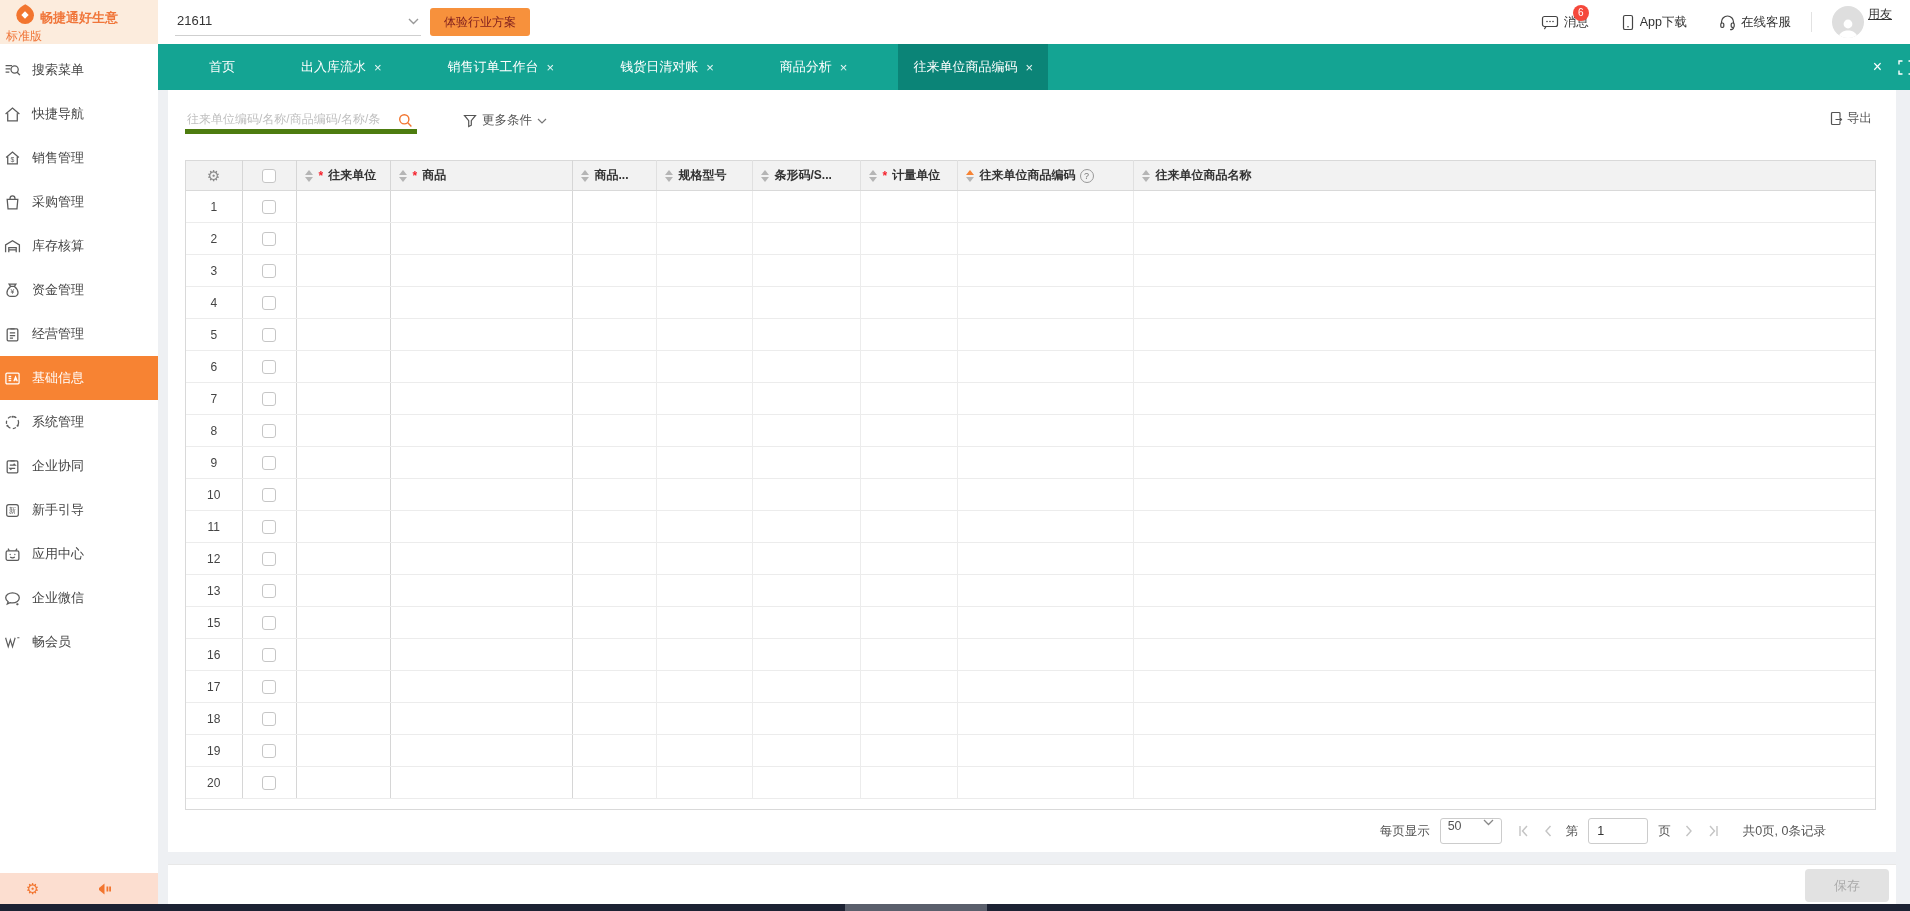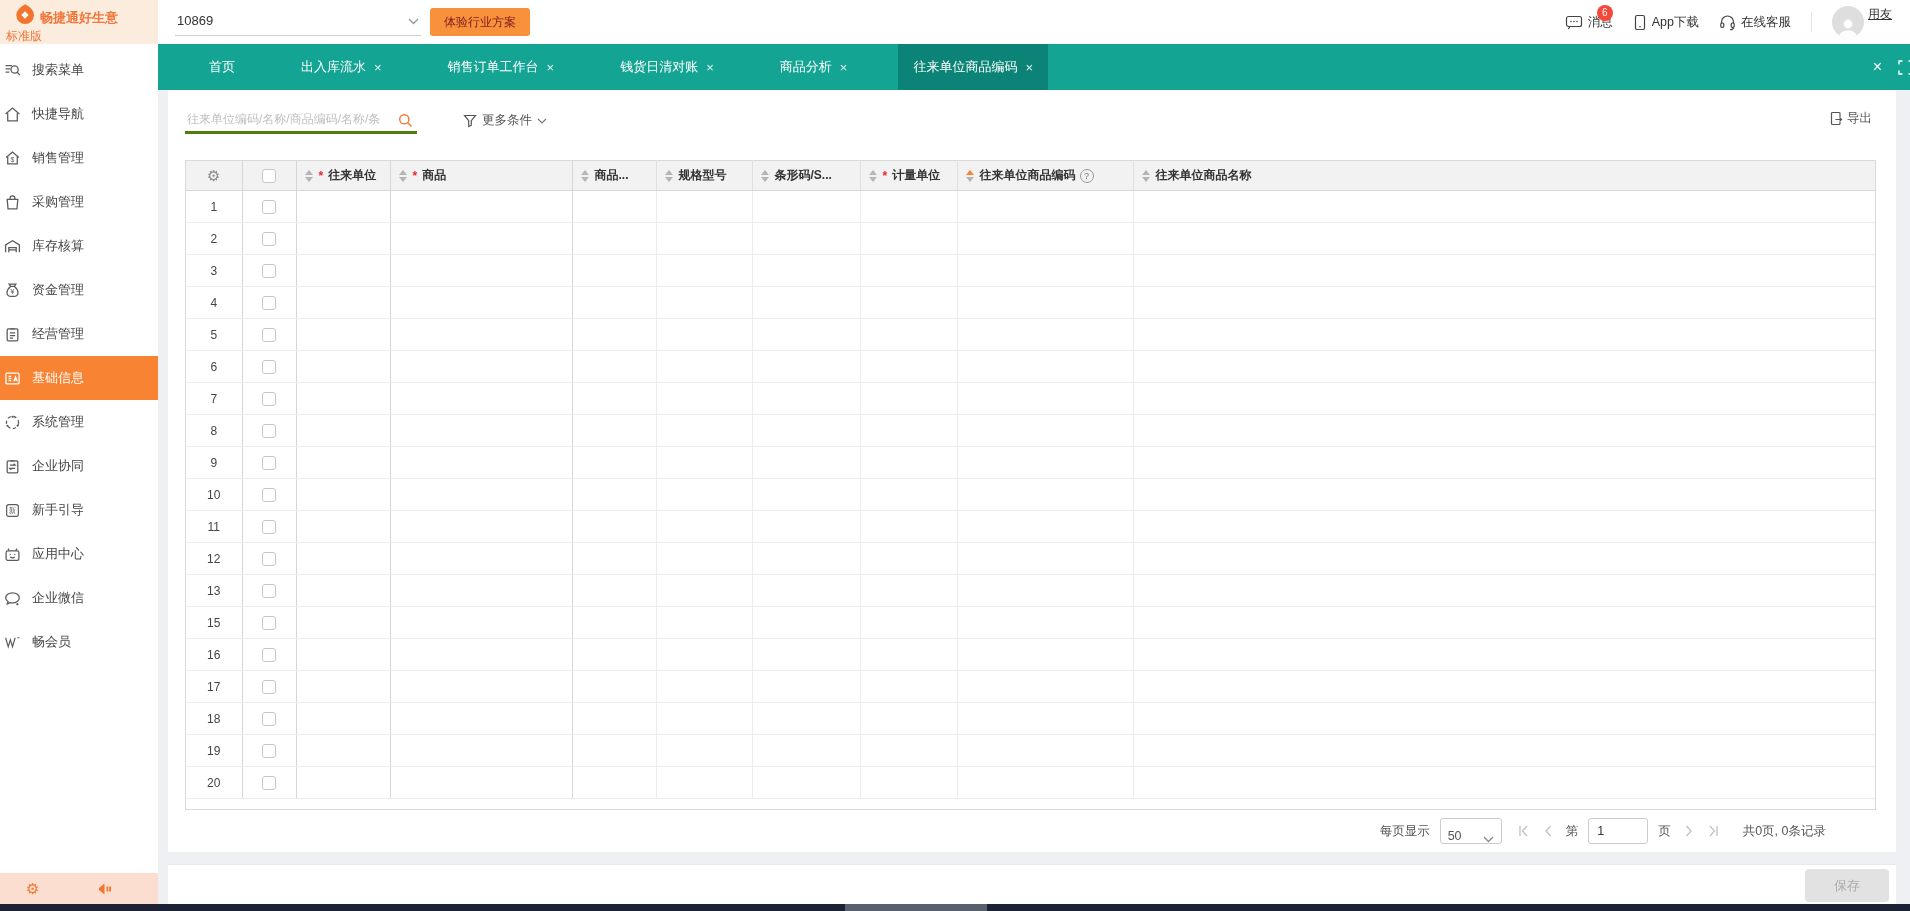--- a/index.html
+++ b/index.html
@@ -22,39 +22,39 @@
   .foot-gear { position:absolute; left:26px; color:#f2752f; font-size:15px; line-height:1; cursor:pointer; }
   .foot-collapse { position:absolute; left:96px; cursor:pointer; }
 
   
   .topbar { position:absolute; left:158px; top:0; width:1752px; height:44px; background:#fff; }
   .acct { position:absolute; left:17px; top:8px; width:246px; height:28px; border-bottom:1px solid #cfcfcf; cursor:pointer; }
   .acct-val { position:absolute; left:2px; top:5px; font-size:13px; color:#333; }
   .acct-caret { position:absolute; right:2px; top:10px; }
   .promo-btn { position:absolute; left:272px; top:8px; height:28px; padding:0 14px; background:#f7913c; color:#7f1d1d; border:none; border-radius:3px; font-size:12px; line-height:28px; cursor:pointer; }
   .top-right { position:absolute; right:18px; top:0; height:44px; display:flex; align-items:center; gap:20px; }
-  .top-link { display:flex; align-items:center; gap:5px; color:#333; font-size:12.5px; cursor:pointer; position:relative; }
+  .top-link { display:flex; align-items:center; gap:5px; color:#333; font-size:12.5px; cursor:pointer; position:relative;margin-left:12px; }
   .badge { position:absolute; top:-9px; left:32px; min-width:16px; height:16px; border-radius:8px; background:#f5483b; color:#fff; font-size:10px; line-height:16px; text-align:center; padding:0 3px; }
   .v-div { width:1px; height:20px; background:#e2e2e2; }
   .avatar { width:32px; height:32px; border-radius:50%; background:#dedede; display:flex; align-items:flex-end; justify-content:center; overflow:hidden; }
   .user-group { display:flex; align-items:flex-start; gap:4px; cursor:pointer;text-decoration:underline; }
 
   
   .tabbar { position:absolute; left:158px; top:44px; width:1752px; height:46px; background:#14a493; display:flex; align-items:stretch; color:#fff; }
   .tab { display:flex; align-items:center; gap:8px; padding:0 15px; font-size:13px; cursor:pointer; white-space:nowrap;margin-left:36px; }
   .tab.active { background:#0b8477; }
   .tab-close { font-size:13px; opacity:.9; cursor:pointer; line-height:1; }
   .tab-right { position:absolute; right:0; top:0; height:46px; display:flex; align-items:center; gap:16px; padding-right:2px; }
   .tab-closeall { font-size:16px; cursor:pointer; }
   .tab-full { margin-right:-5px; cursor:pointer; }
 
   
   .panel { position:absolute; left:168px; top:90px; width:1728px; height:762px; background:#fff; }
   .toolbar { position:relative; height:58px; }
-  .search-box { position:absolute; left:17px; top:18px; width:232px; height:26px; border-bottom:3px solid #4d7c0f; }
+  .search-box { position:absolute; left:17px; top:18px; width:232px; height:26px; border-bottom:5px solid #4d7c0f; }
   .search-input { width:205px; border:none; outline:none; font-size:12px; color:#333; background:transparent; padding:4px 0 4px 2px; font-family:inherit; }
   .search-input::placeholder { color:#bfbfbf; }
   .search-ico { position:absolute; right:4px; top:5px; cursor:pointer; }
   .more-filter { position:absolute; left:295px; top:22px; display:flex; align-items:center; gap:5px; color:#555; cursor:pointer; font-size:12.5px; }
   .export-btn { position:absolute; right:24px; top:20px; display:flex; align-items:center; gap:4px; color:#555; cursor:pointer; font-size:12.5px; }
 
   
   .table-wrap { position:absolute; left:17px; top:70px; width:1691px; height:650px; overflow:hidden; border:1px solid #d9d9d9; border-top:none; }
   table { border-collapse:collapse; table-layout:fixed; width:1691px; }
   th,td { border-right:1px solid #ececec; border-bottom:1px solid #ececec; height:32px; padding:0 8px; font-weight:normal; text-align:left; overflow:hidden; white-space:nowrap; }
@@ -69,21 +69,21 @@
   .sort { display:inline-flex; flex-direction:column; gap:2px; margin-right:2px; cursor:pointer; }
   .sort i { width:0; height:0; border-left:4px solid transparent; border-right:4px solid transparent; }
   .sort .up { border-bottom:5px solid #b5b5b5; }
   .sort .down { border-top:5px solid #b5b5b5; }
   .sort .up.on { border-bottom-color:#f78333; }
   .req { color:#f5222d; margin-right:1px; }
   .help { display:inline-flex; width:14px; height:14px; border:1px solid #999; border-radius:50%; color:#777; font-size:9px; align-items:center; justify-content:center; font-weight:normal; cursor:pointer; }
 
   
   .pagination { position:absolute; right:70px; top:728px; display:flex; align-items:center; gap:10px; color:#555; font-size:12.5px; }
-  .pg-select { display:flex; align-items:flex-end; justify-content:space-between; width:62px; height:26px; border:1px solid #ccc; border-radius:3px; padding:0 7px; cursor:pointer; background:#fff; }
+  .pg-select { display:flex; align-items:flex-start; justify-content:space-between; width:62px; height:26px; border:1px solid #ccc; border-radius:3px; padding:0 7px; cursor:pointer; background:#fff; }
   .pg-nav { display:flex; align-items:center; gap:14px; margin:0 4px; color:#c4c4c4; }
   .pg-nav svg { cursor:pointer; display:block; }
   .pg-input { width:60px; height:26px; border:1px solid #ccc; border-radius:3px; line-height:24px; padding:0 8px; background:#fff; color:#333; }
   .pg-summary { margin-left:8px; }
 
   
   .save-bar { position:absolute; left:168px; top:864px; width:1728px; height:40px; background:#fff; border-top:1px solid #e8e8e8; }
   .save-btn { position:absolute; right:7px; top:4px; width:84px; height:33px; background:#e2e2e2; color:#ababab; border:none; border-radius:4px; font-size:13px; cursor:not-allowed; font-family:inherit; }
   .dark-strip { position:absolute; left:0; top:904px; width:1910px; height:7px; background:#1c2233; }
   .strip-thumb { position:absolute; left:845px; top:0; width:142px; height:7px; background:#5a5f6c; }
@@ -220,21 +220,21 @@
             <path fill="#f2752f" d="M8.5 1.5L3 6v2l5.5 4.5z"></path>
             <rect x="10.5" y="4.5" width="1.8" height="5" fill="#f2752f"></rect>
             <rect x="13.2" y="4.5" width="1.8" height="5" fill="#f2752f"></rect>
           </svg>
       </span>
     </div>
   </aside>
 
   <header class="topbar">
     <div class="acct">
-      <span class="acct-val">10869</span>
+      <span class="acct-val">21611</span>
       <span class="acct-caret">
         <svg width="11" height="7" viewBox="0 0 11 7" fill="none" stroke="#999" stroke-width="1.4">
             <path d="M1 1l4.5 4.5L10 1"></path>
           </svg>
       </span>
     </div>
     <button class="promo-btn">体验行业方案</button>
 
     <div class="top-right">
       <div class="top-link">

